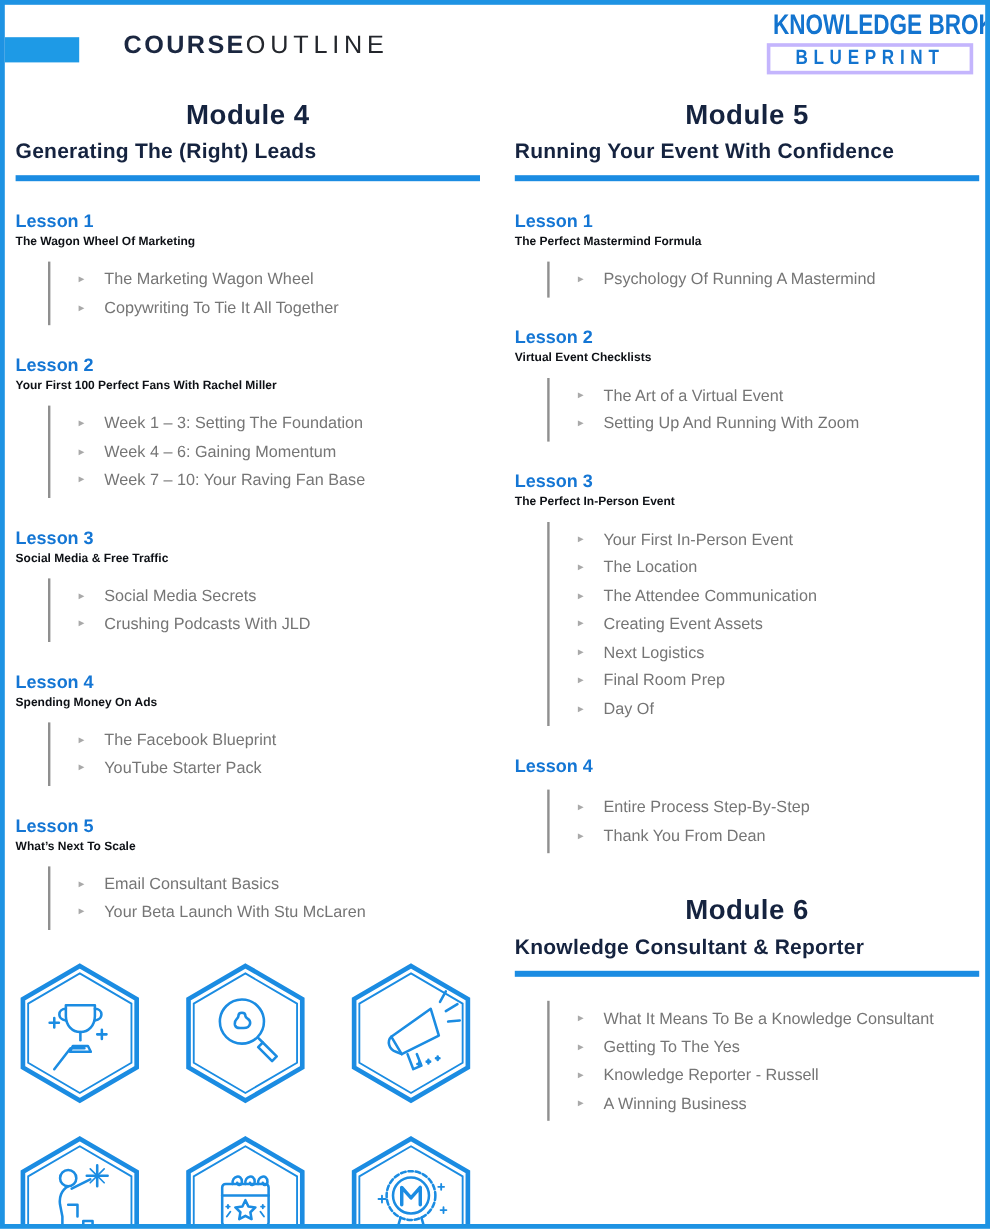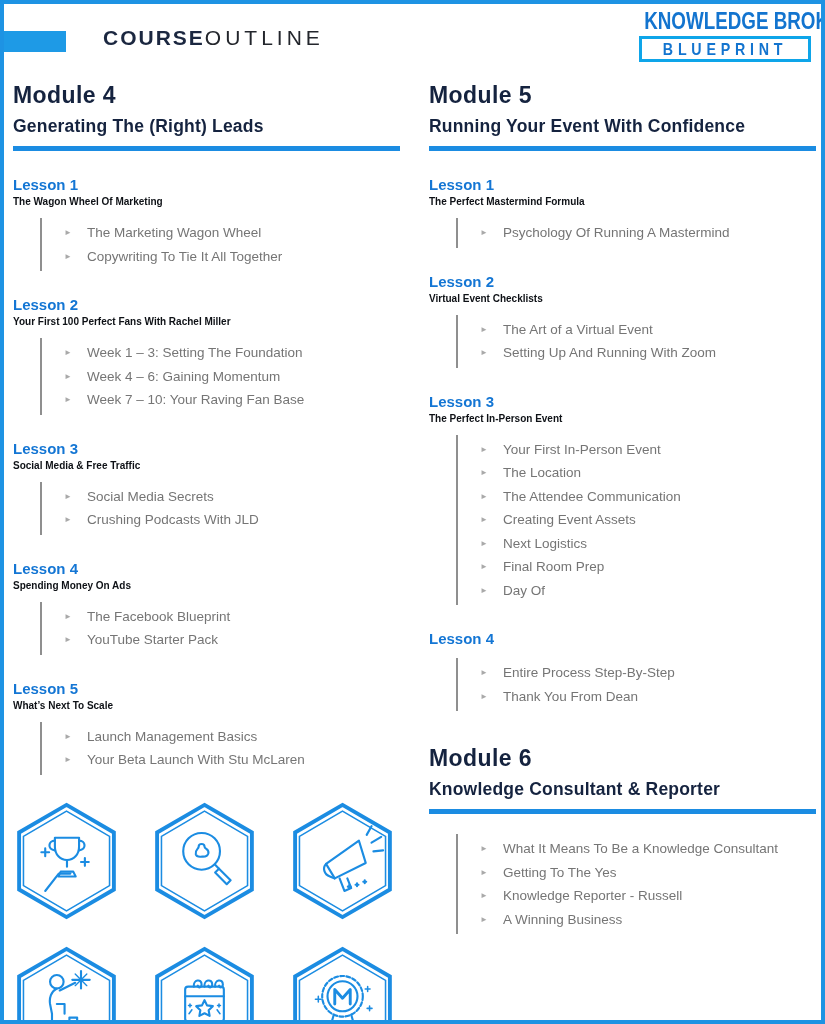--- a/index.html
+++ b/index.html
@@ -13,27 +13,27 @@
   }
 
   
   .header { position: relative; height: 64px; }
   .accent-rect { position: absolute; left: 0; top: 27px; width: 62px; height: 21px; background: #1e9ae6; }
   .logo-left { position: absolute; left: 99px; top: 22px; font-size: 21px; white-space: nowrap; }
   .logo-left .bold { font-weight: 800; color: #1b2740; letter-spacing: 2px; }
   .logo-left .light { font-weight: 400; color: #23262c; letter-spacing: 4px; }
   .logo-right { position: absolute; right: 10px; top: 6px; width: 172px; text-align: center; color: #1374cf; }
   .kb-line1 { font-weight: 700; font-size: 20px; white-space: nowrap; transform: scale(0.94, 1.18); transform-origin: center; letter-spacing: 0px; }
-  .kb-box { border: 3px solid #0ea5e9; margin-top: 3px; padding: 1px 0 2px; }
+  .kb-box { border: 3px solid #c4b5fd; margin-top: 3px; padding: 1px 0 2px; }
   .kb-line2 { font-weight: 700; font-size: 15px; letter-spacing: 5px; transform: scale(0.95, 1.15); transform-origin: center; }
 
   
   .content { display: grid; grid-template-columns: 387px 387px; column-gap: 29px; padding: 14px 9px 0 9px; }
 
-  .module-title { font-size: 23px; font-weight: 800; color: #15233f; letter-spacing: 0.4px; }
+  .module-title { font-size: 23px; font-weight: 800; color: #15233f; letter-spacing: 0.4px; text-align: center; }
   .module-sub { font-size: 17.5px; font-weight: 800; color: #15233f; margin-top: 7px; letter-spacing: 0.2px; }
   .module-rule { height: 5px; background: #1b8ce2; margin-top: 9px; }
 
   .lesson { margin-top: 25px; }
   .lesson-label { color: #1476d4; font-weight: 700; font-size: 15px; }
   .lesson-title { color: #0e1116; font-weight: 700; font-size: 10px; margin-top: 3px; }
 
   ul.items { list-style: none; margin: 11px 0 0 27px; padding: 3px 0; border-left: 2px solid #8f8f8f; }
   ul.items li { display: flex; align-items: center; color: #757575; font-size: 13.5px; padding: 4.25px 0; }
   .arr { color: #a9a9a9; font-size: 8px; margin: 0 15px 0 22px; flex: 0 0 auto; }
@@ -138,21 +138,21 @@
         </ul>
     </div>
 
     <div class="lesson">
       <div class="lesson-label">Lesson 5</div>
       <div class="lesson-title">What’s Next To Scale</div>
       <ul class="items">
 
       <li>
             <span class="arr">►</span>
-            <span>Launch Management Basics</span>
+            <span>Email Consultant Basics</span>
           </li>
           <li>
             <span class="arr">►</span>
             <span>Your Beta Launch With Stu McLaren</span>
           </li>
         </ul>
     </div>
 
     <div class="badges">
 

